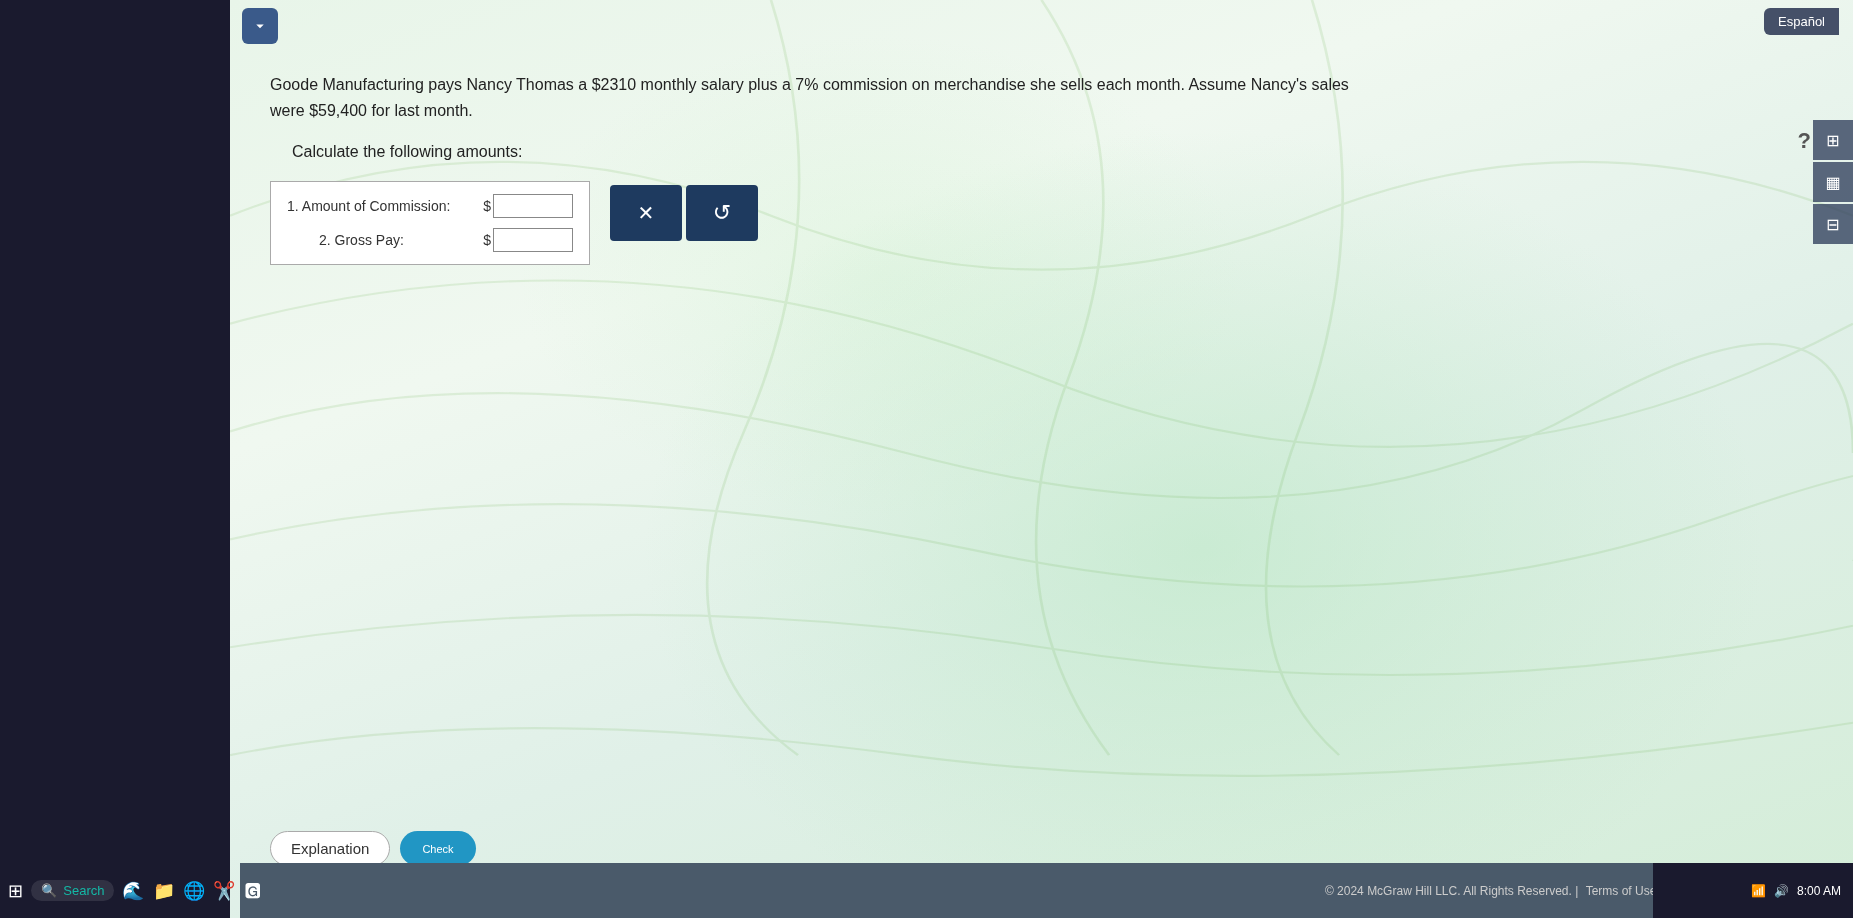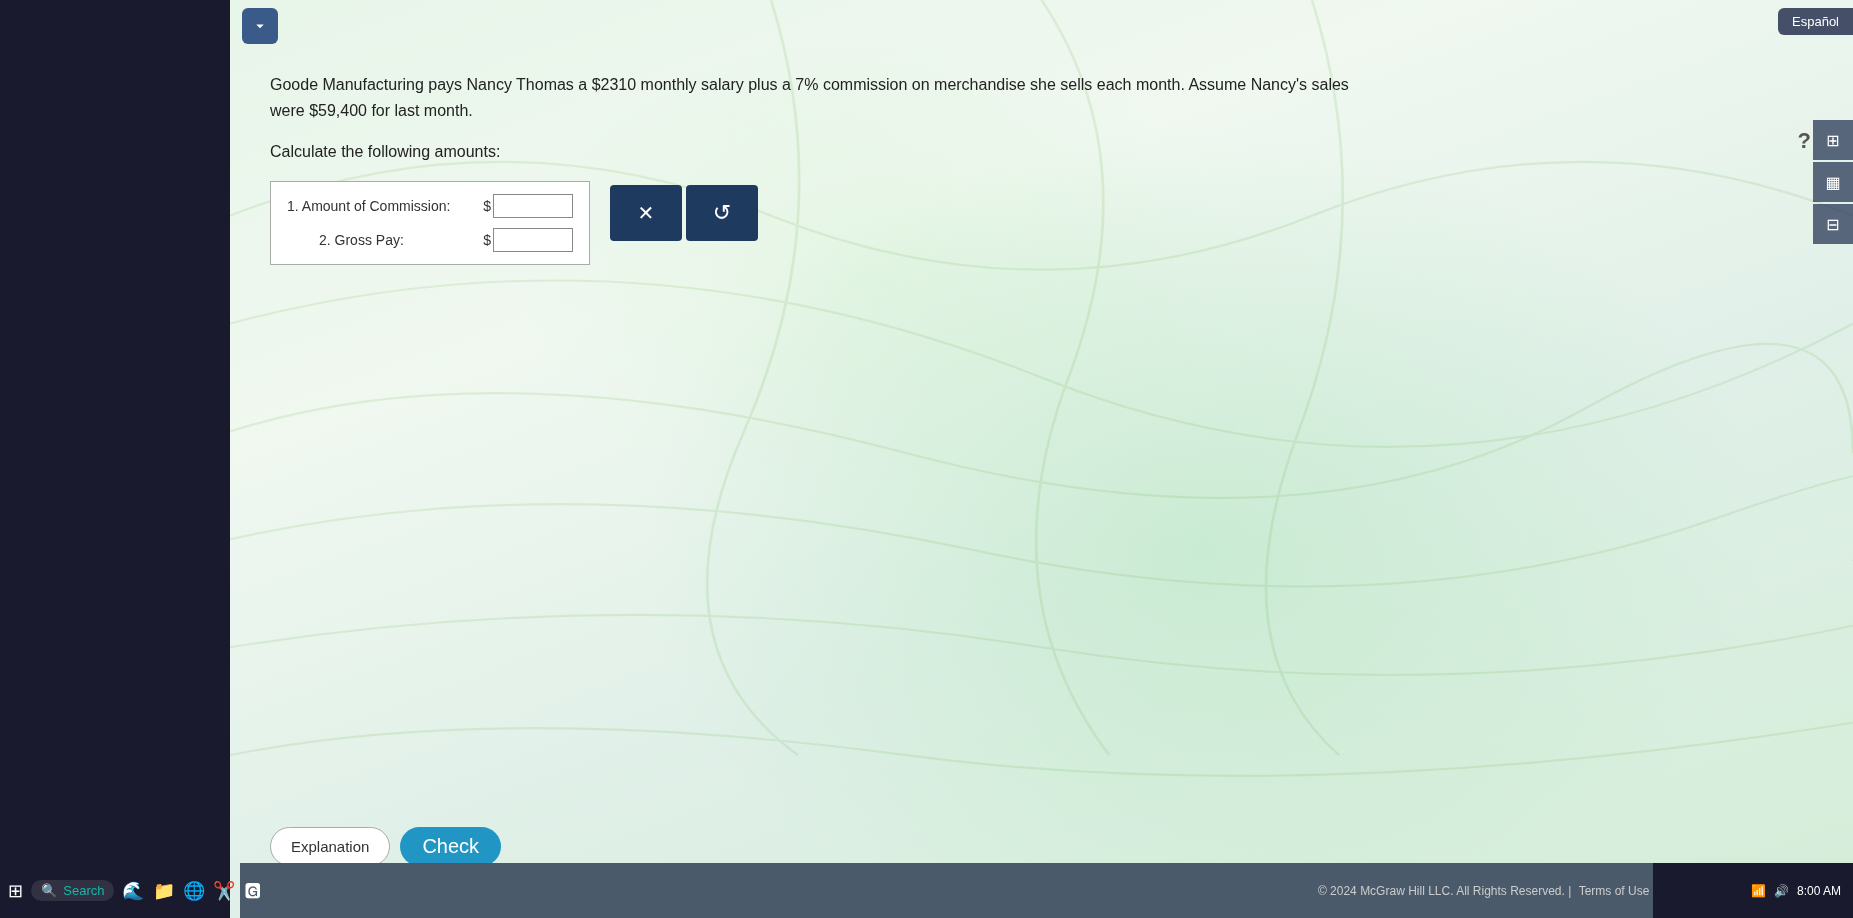--- a/index.html
+++ b/index.html
@@ -75,21 +75,21 @@
 
     .espanol-btn {
       background: rgba(40,50,80,0.85);
       color: white;
       border: none;
       border-radius: 6px 0 0 6px;
       padding: 6px 14px;
       font-size: 13px;
       cursor: pointer;
       position: absolute;
-      right: 0;
+      right: 14px;
       top: 8px;
     }
 
     
     .content-area {
       position: relative;
       padding: 20px 40px;
       flex: 1;
       z-index: 5;
     }
@@ -99,20 +99,21 @@
       color: #222;
       line-height: 1.6;
       margin-bottom: 20px;
       max-width: 1100px;
     }
 
     .instruction-text {
       font-size: 16px;
       color: #222;
       margin-bottom: 20px;
+      margin-left: 22px;
     }
 
     
     .input-section {
       display: flex;
       align-items: flex-start;
       gap: 20px;
       margin-top: 10px;
     }
 
@@ -216,38 +217,38 @@
       font-size: 15px;
       color: #333;
       cursor: pointer;
     }
 
     .btn-check {
       background: #2196c4;
       border: none;
       border-radius: 20px;
       padding: 8px 22px;
-      font-size: 20px;
+      font-size: 11px;
       color: white;
       cursor: pointer;
       font-weight: 500;
     }
 
     
     .copyright-bar {
       position: absolute;
       bottom: 0;
       left: 10px;
       right: 0;
       height: 55px;
       background: #4a5a6a;
       display: flex;
       align-items: center;
       justify-content: flex-end;
-      padding-right: 20px;
+      padding-right: 13px;
       z-index: 10;
     }
 
     .copyright-text {
       font-size: 12px;
       color: #ccc;
     }
 
     .copyright-link {
       color: #ccc;

